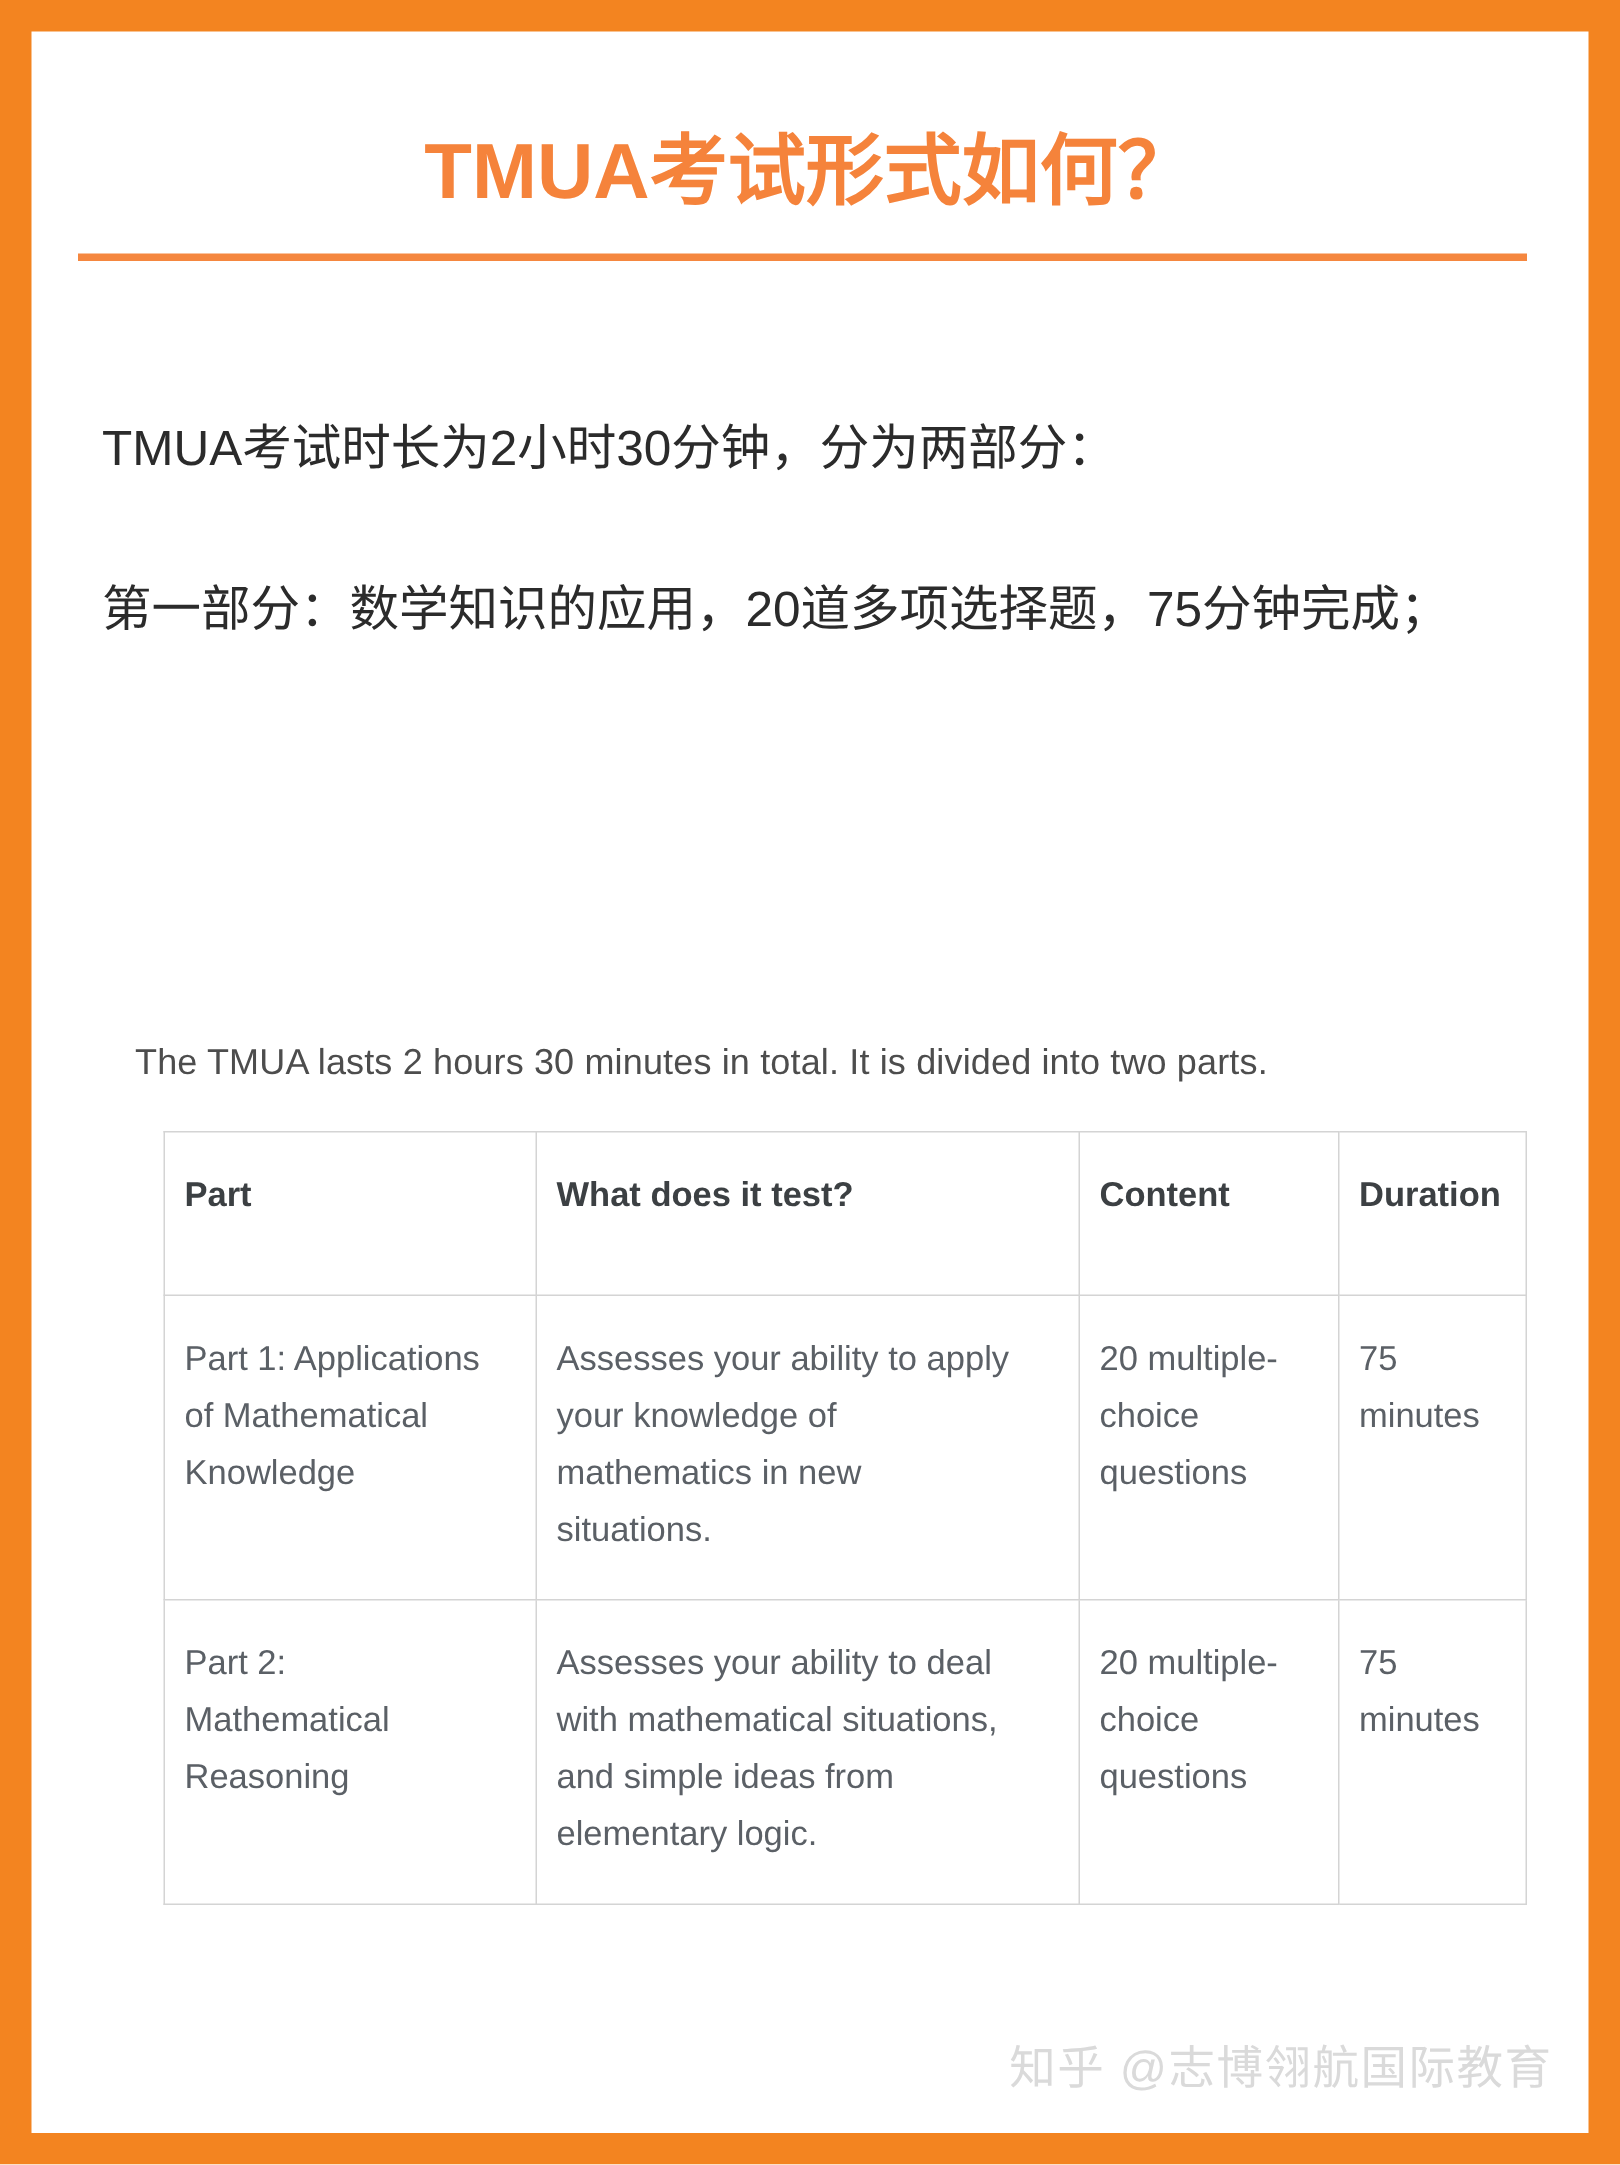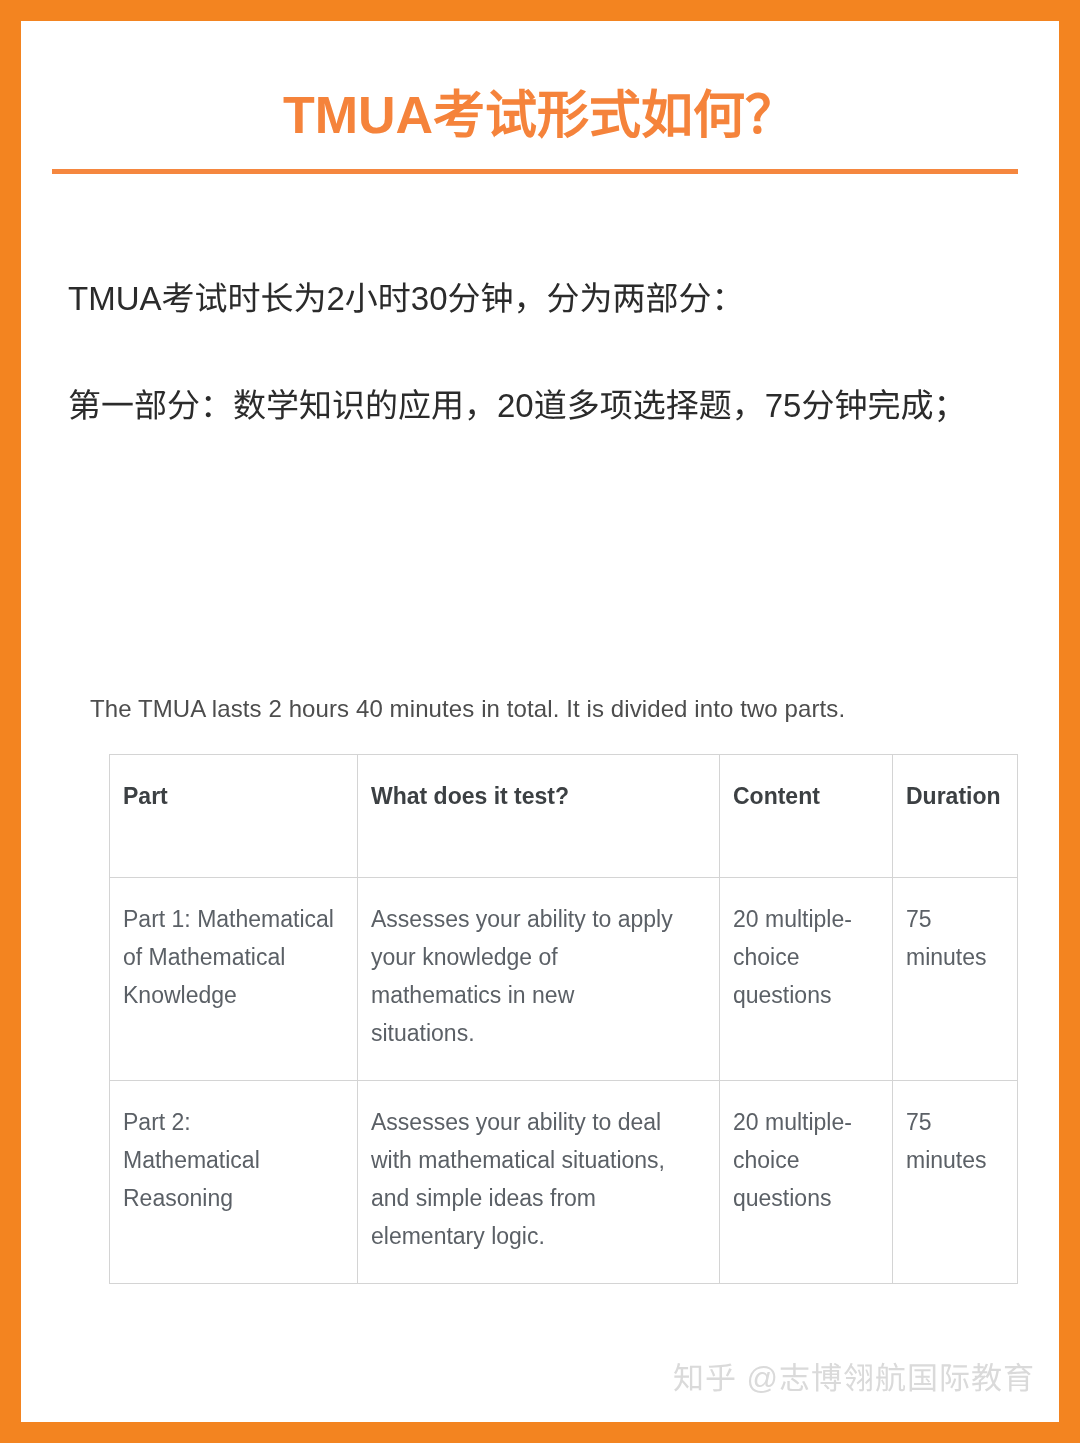--- a/index.html
+++ b/index.html
@@ -100,21 +100,21 @@
     padding: 22px 13px 28px 13px;
     font-size: 23px;
     line-height: 38px;
     color: #5b6066;
     text-align: left;
     font-weight: 400;
   }
   table.spec th {
     font-weight: bold;
     color: #3c4043;
-    padding-bottom: 62px;
+    padding-bottom: 48px;
   }
   col.c-part     { width: 248px; }
   col.c-test     { width: 362px; }
   col.c-content  { width: 173px; }
   col.c-duration { width: 125px; }
 
   td.r-part, th.h-part         { padding-left: 13px; }
   td.r-content, td.r-duration  { padding-top: 22px; }
   td.r-duration                { padding-top: 41px; }
 
@@ -143,41 +143,41 @@
 
     <div class="title-rule"></div>
 
     <div class="cn-block">
       <p class="cn-para">TMUA考试时长为2小时30分钟，分为两部分：</p>
       <p class="cn-para">第一部分：数学知识的应用，20道多项选择题，75分钟完成；</p>
     </div>
 
     <div class="shot">
 
-      <p class="shot-caption">The TMUA lasts 2 hours 40 minutes in total. It is divided into two parts.</p>
+      <p class="shot-caption">The TMUA lasts 2 hours 30 minutes in total. It is divided into two parts.</p>
 
       <table class="spec">
         <colgroup>
           <col class="c-part">
           <col class="c-test">
           <col class="c-content">
           <col class="c-duration">
         </colgroup>
         <thead>
           <tr>
             <th class="h-part">Part</th>
             <th>What does it test?</th>
             <th>Content</th>
             <th>Duration</th>
           </tr>
         </thead>
         <tbody>
           <tr>
             <td class="r-part">
-              <span class="cell-line">Part 1: Mathematical</span>
+              <span class="cell-line">Part 1: Applications</span>
               <span class="cell-line">of Mathematical</span>
               <span class="cell-line">Knowledge</span>
             </td>
             <td class="r-test">
               <span class="cell-line">Assesses your ability to apply</span>
               <span class="cell-line">your knowledge of</span>
               <span class="cell-line">mathematics in new</span>
               <span class="cell-line">situations.</span>
             </td>
             <td class="r-content">

